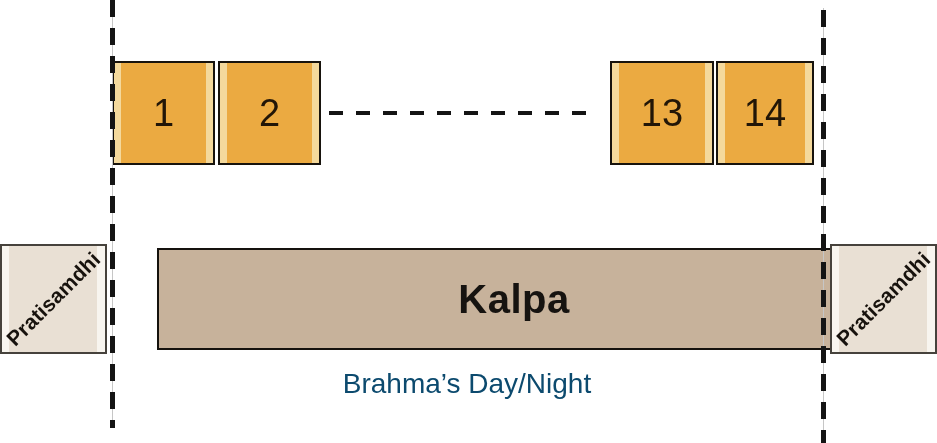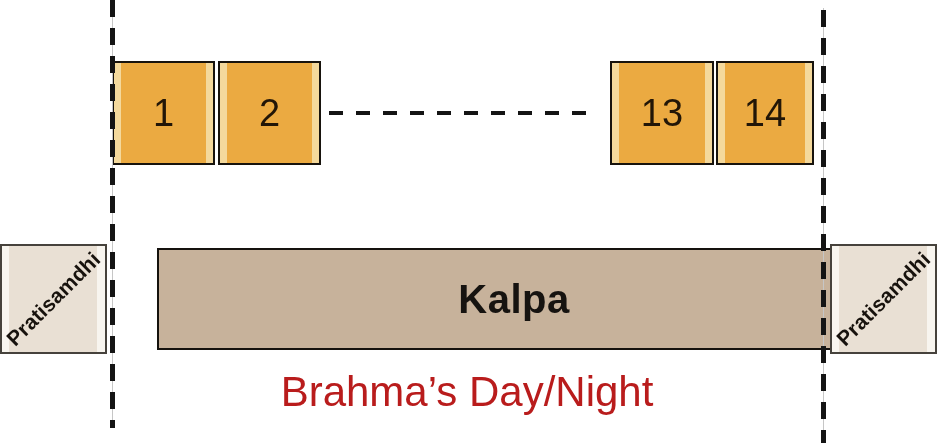--- a/index.html
+++ b/index.html
@@ -135,22 +135,22 @@
     letter-spacing: 0.2px;
   }
 
   
   .subtitle {
     position: absolute;
     left: 110px;
     top: 368px;
     width: 714px;
     text-align: center;
-    font-size: 42px;
-    color: #b91c1c;
+    font-size: 28px;
+    color: #0c4a6e;
     z-index: 2;
   }
 </style>
 </head>
 <body>
 
 <div class="canvas">
 
   <div class="hairline left"></div>
   <div class="hairline right"></div>

